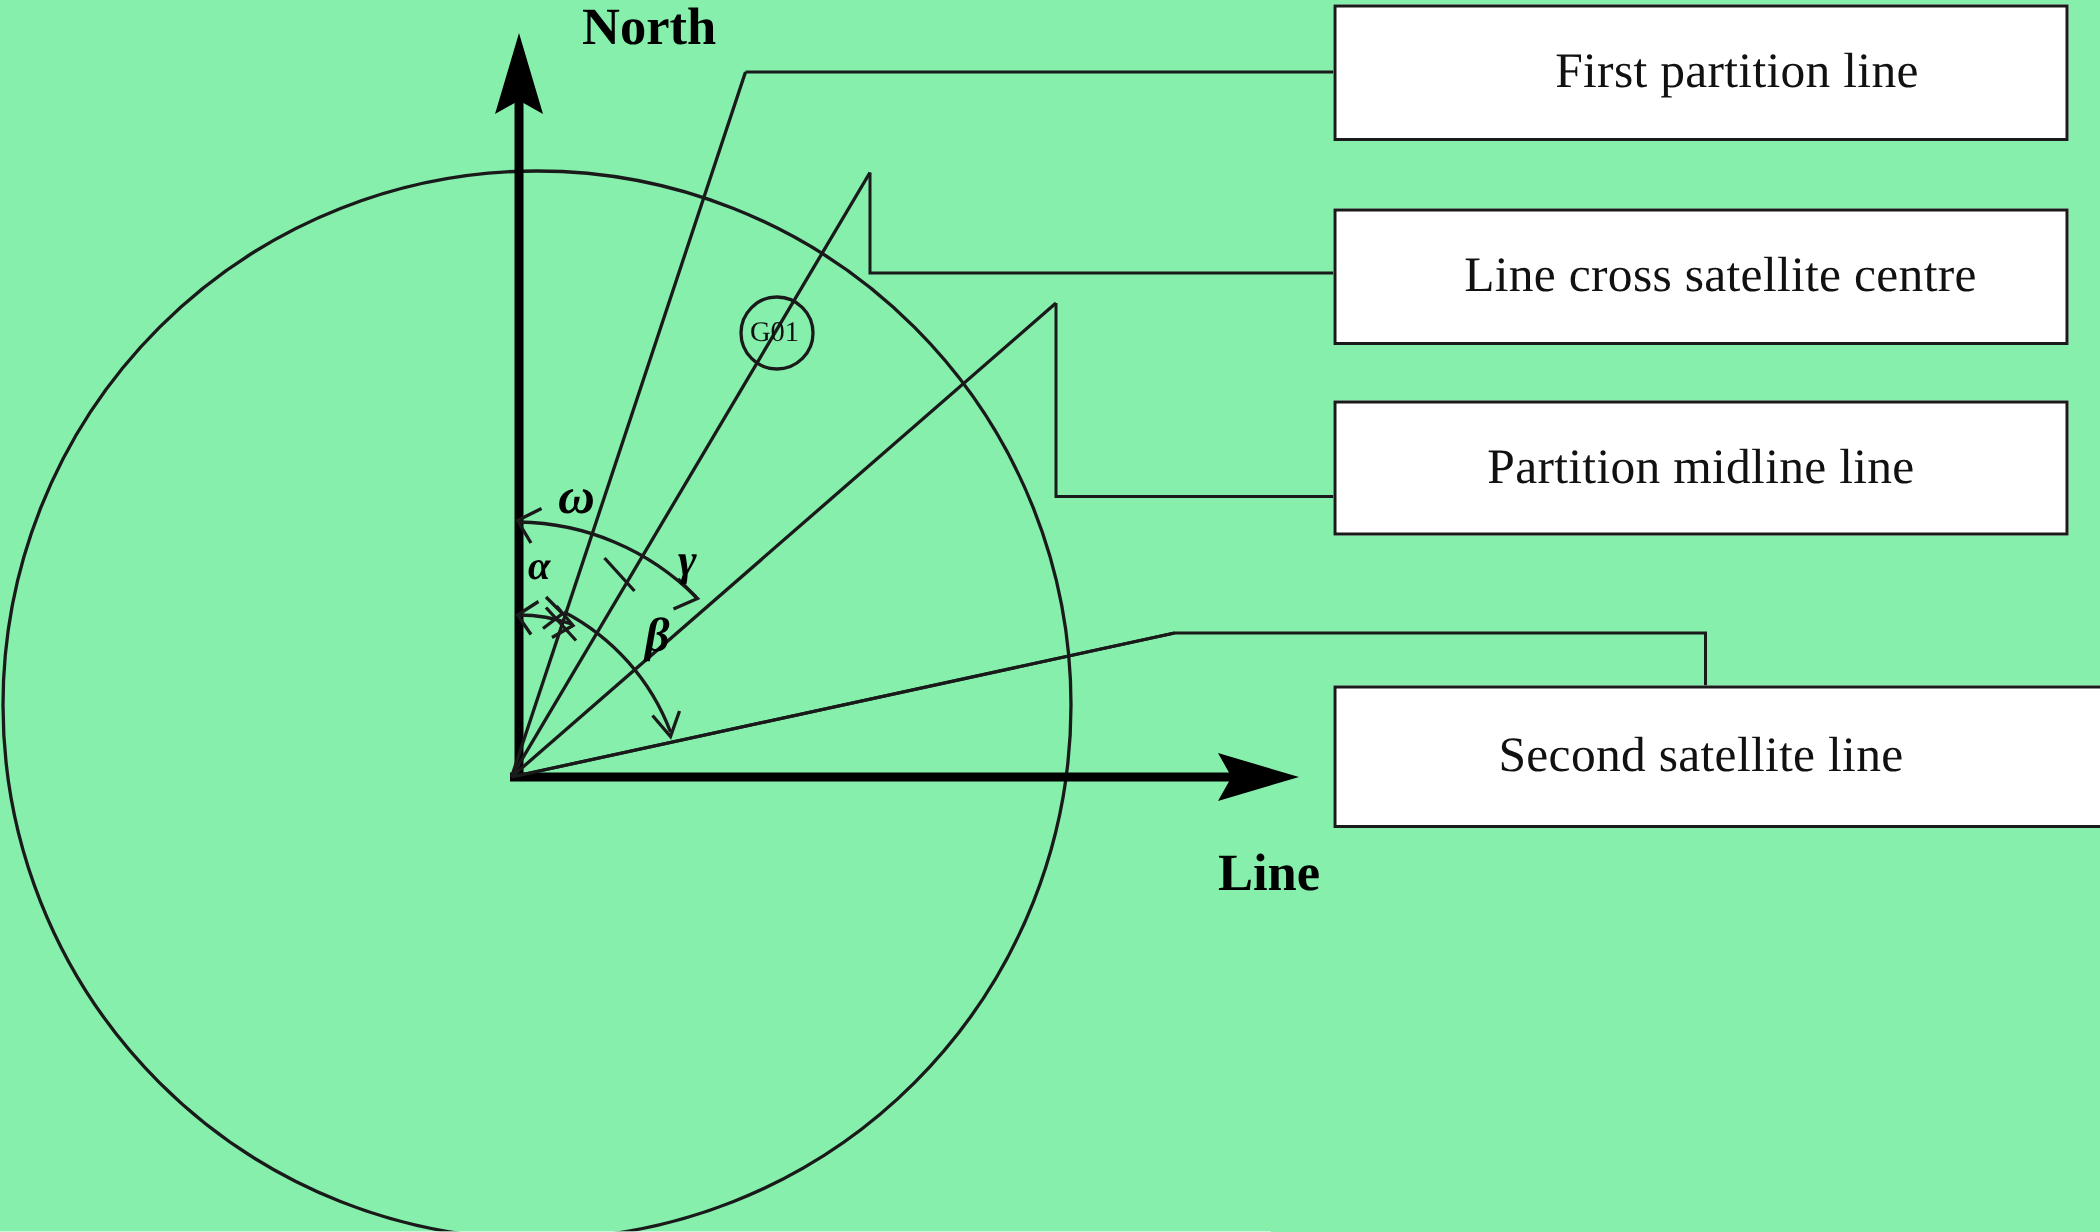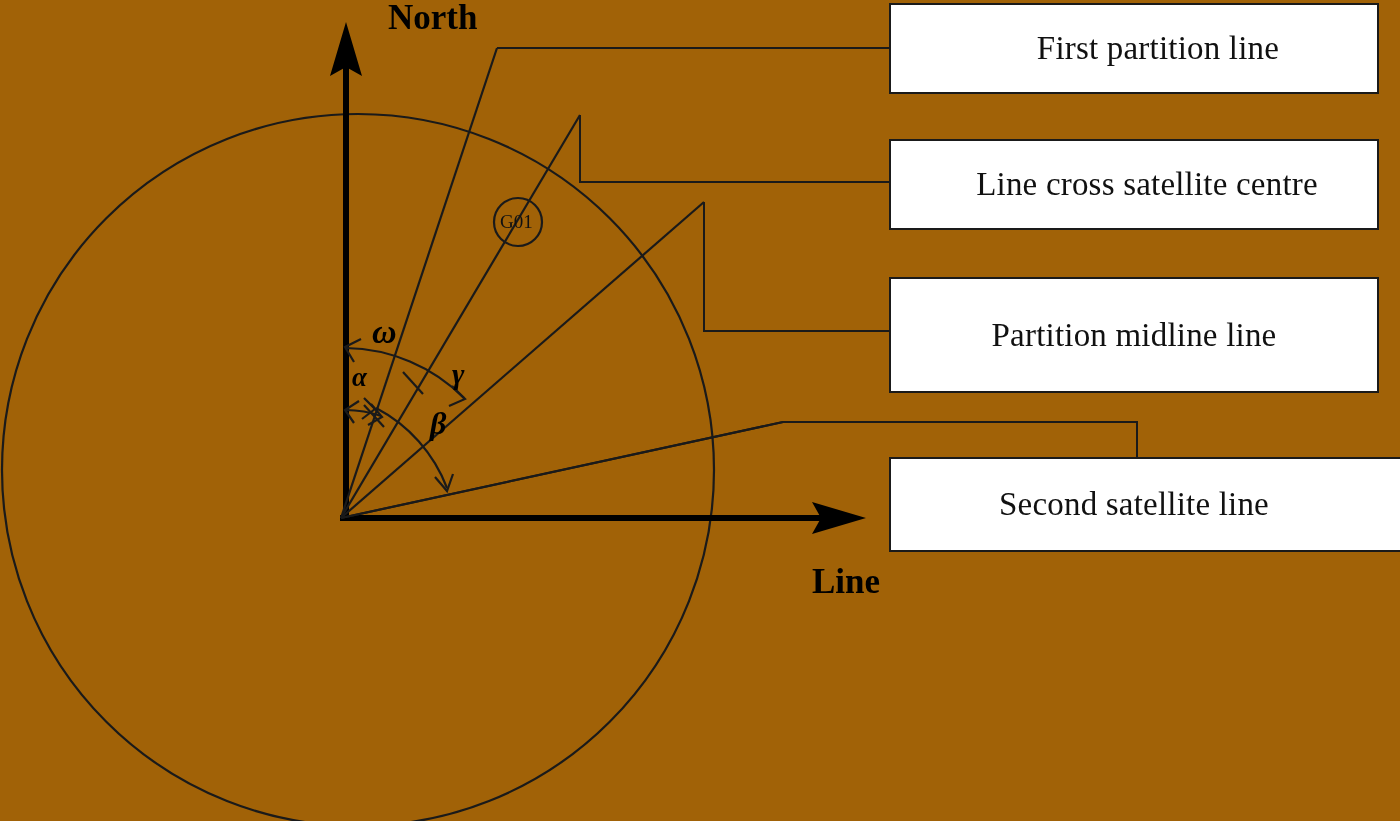--- a/index.html
+++ b/index.html
@@ -4,21 +4,21 @@
 <style>
   html, body {
     margin: 0;
     padding: 0;
     background: #ffffff;
   }
   #stage {
     position: relative;
     width: 1400px;
     height: 821px;
-    background: #a16207;
+    background: #86efac;
     overflow: hidden;
     font-family: "Liberation Serif", serif;
   }
   svg#diagram {
     position: absolute;
     left: 0;
     top: 0;
     width: 1400px;
     height: 821px;
   }
@@ -121,21 +121,21 @@
   <div class="greek" style="left:430px; top:405px; font-size:32px;">β</div>
 
   <div class="boxlabel" style="left:889px; top:3px; width:490px; height:91px;padding-left:48px;">
     <span>First partition line</span>
   </div>
 
   <div class="boxlabel" style="left:889px; top:139px; width:490px; height:91px;padding-left:26px;">
     <span>Line cross satellite centre</span>
   </div>
 
-  <div class="boxlabel" style="left:889px; top:277px; width:490px; height:116px;">
+  <div class="boxlabel" style="left:889px; top:267px; width:490px; height:90px;">
     <span>Partition midline line</span>
   </div>
 
   <div class="boxlabel" style="left:889px; top:457px; width:520px; height:95px;">
     <span style="margin-right:30px;">Second satellite line</span>
   </div>
 
 </div>
 
 </body></html>

